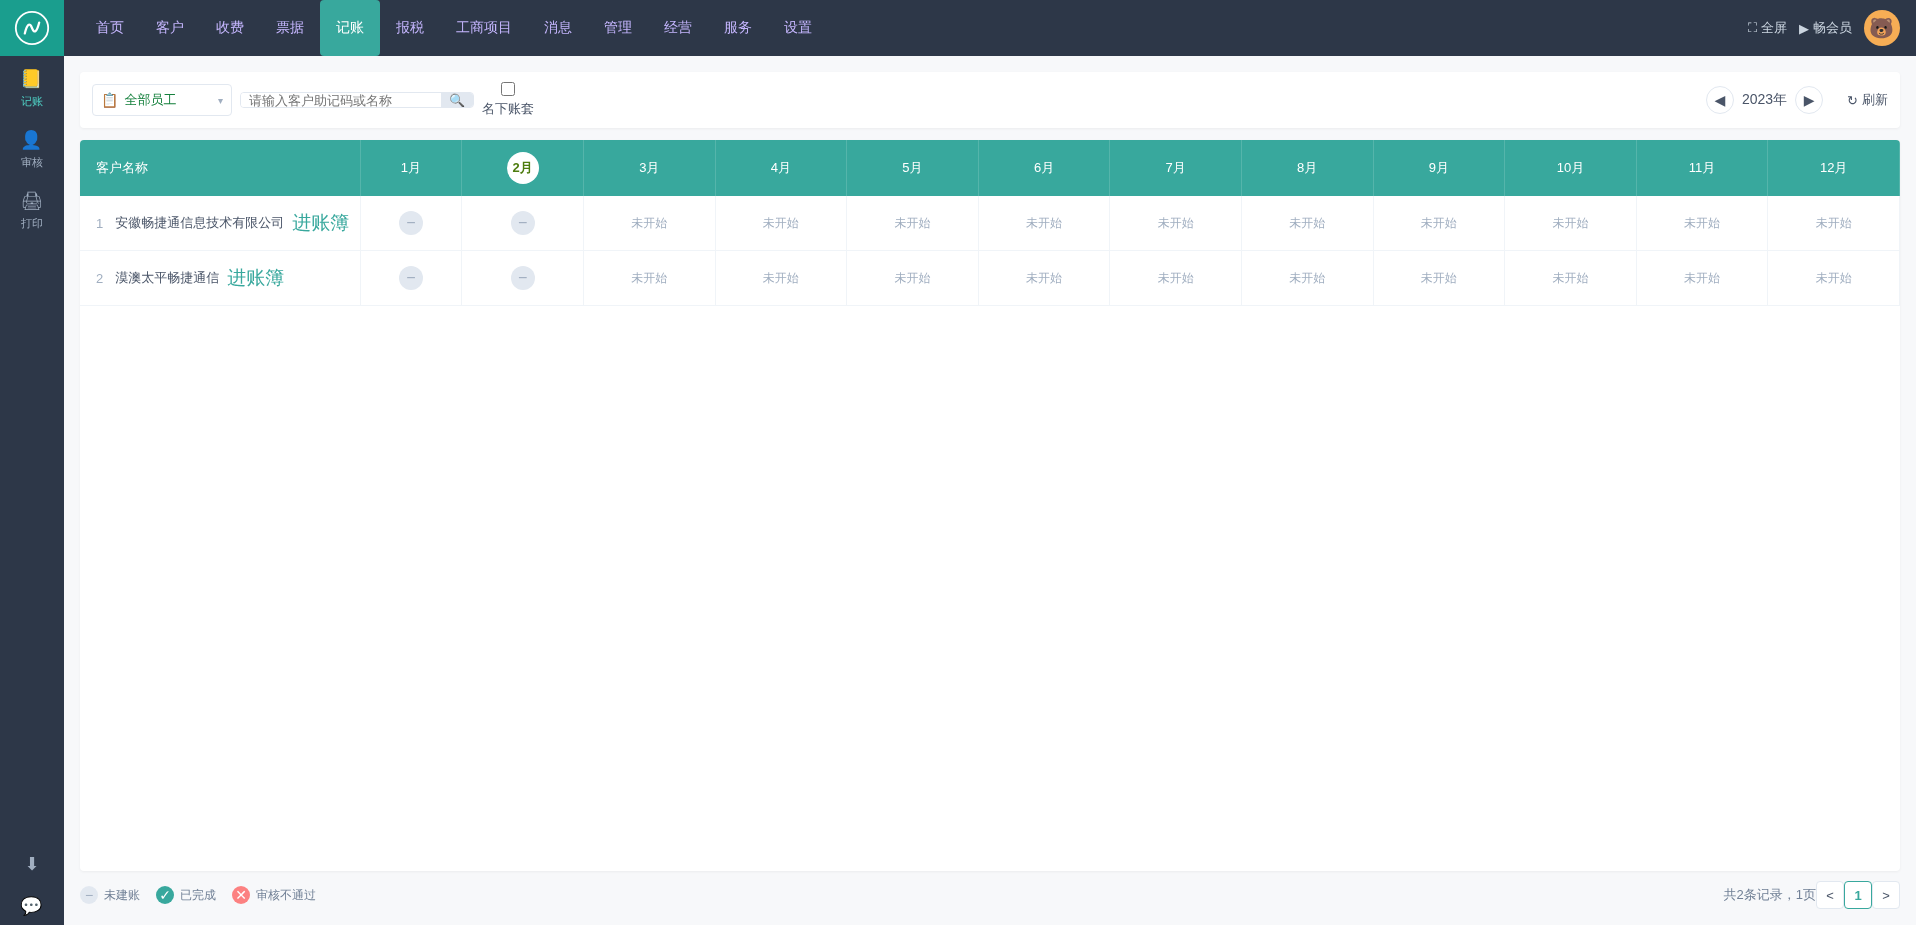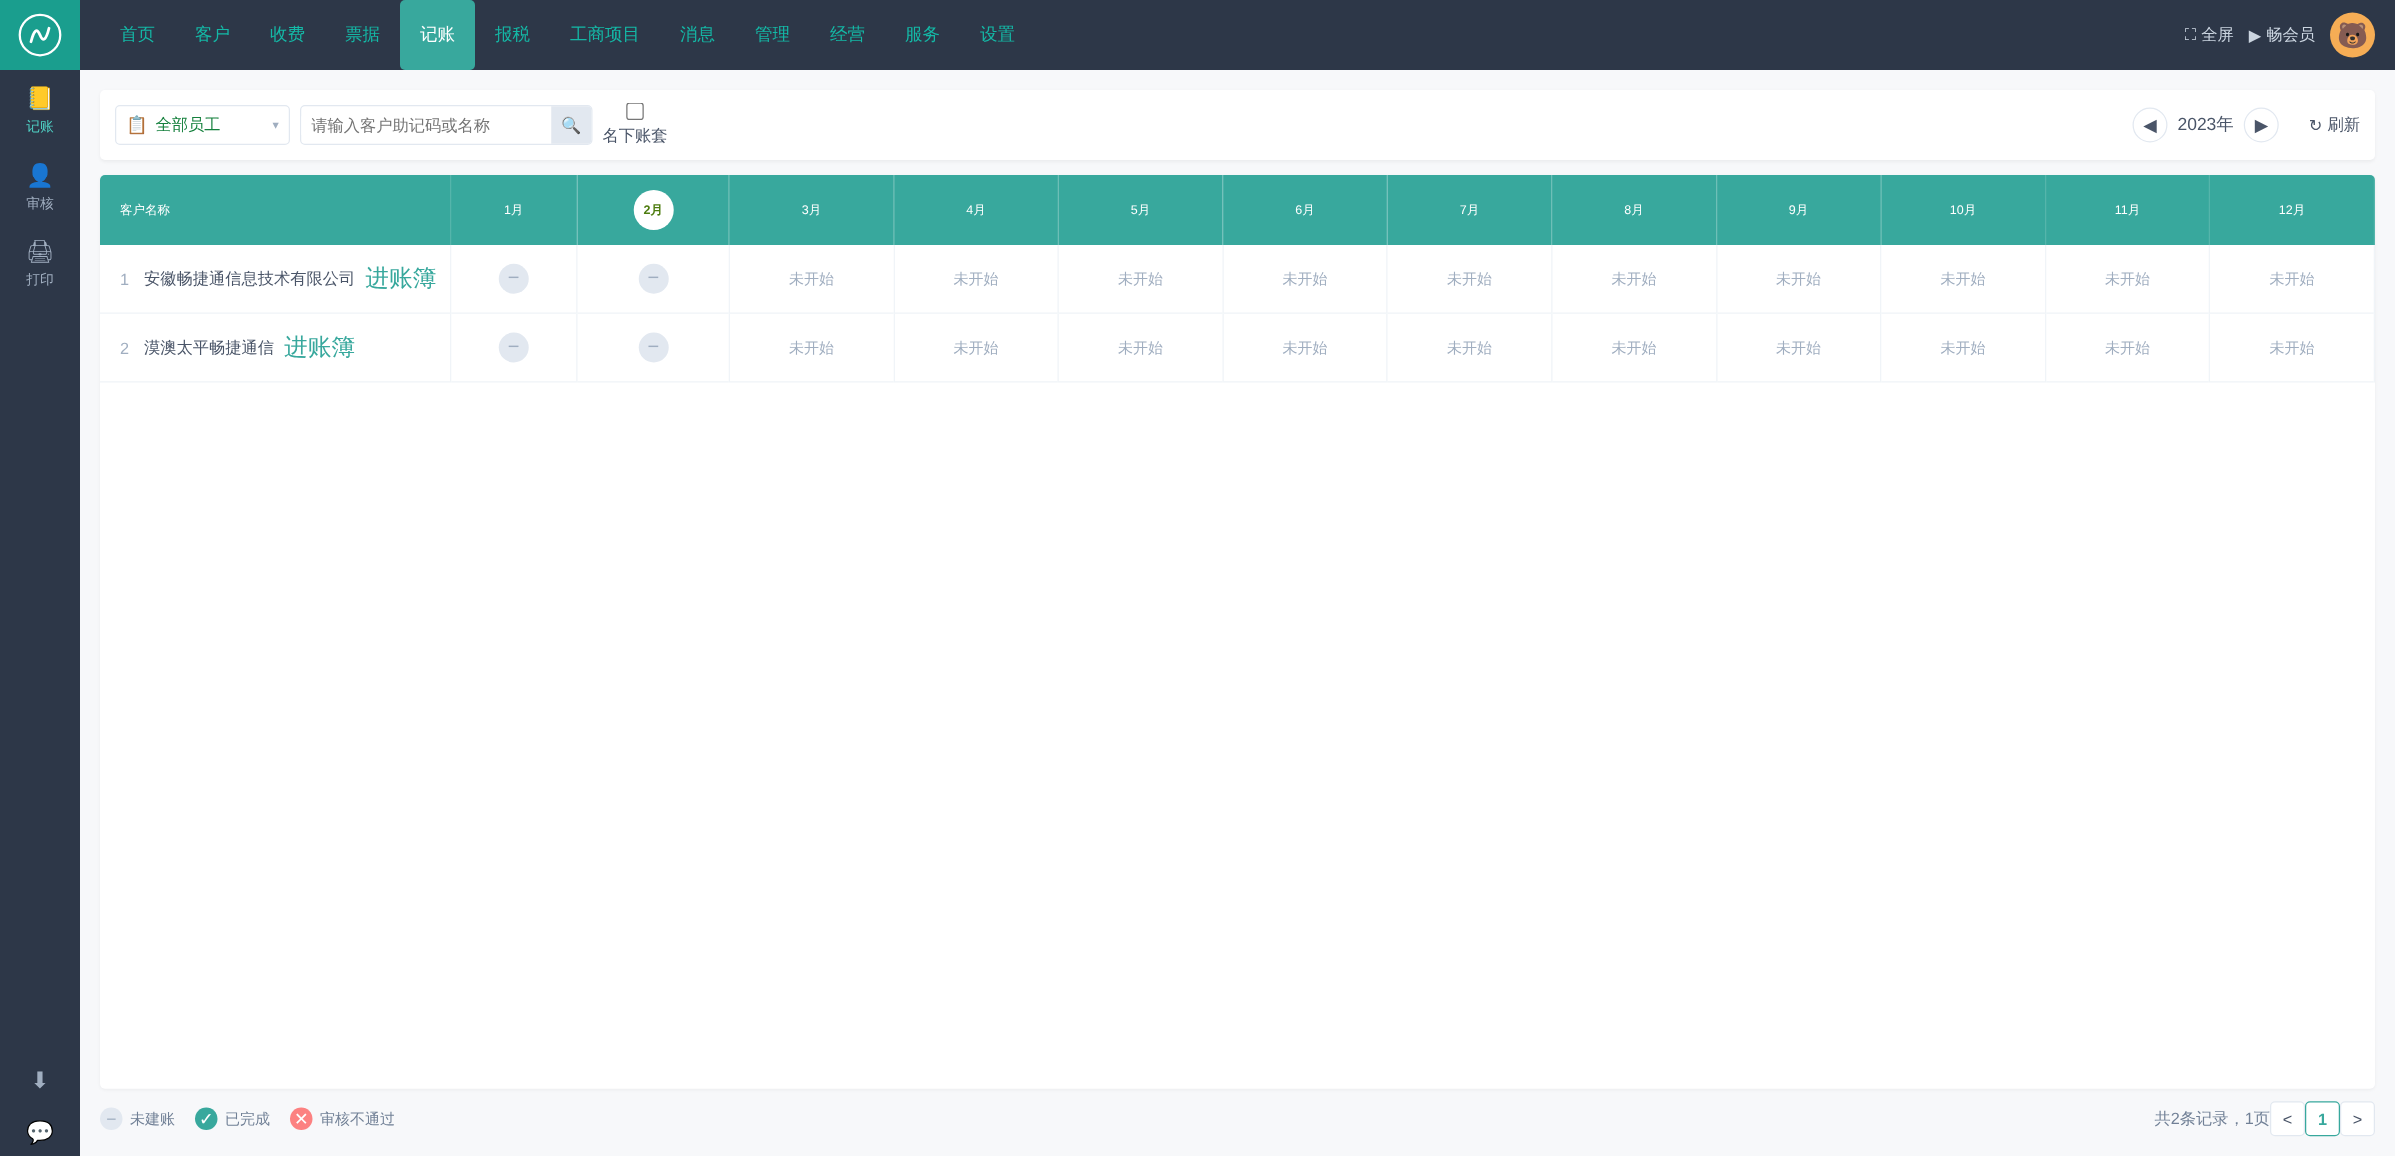--- a/index.html
+++ b/index.html
@@ -57,21 +57,21 @@
       align-items: center;
       padding: 0 16px;
       gap: 0;
       flex-shrink: 0;
     }
     .topnav-item {
       padding: 0 16px;
       height: 56px;
       display: flex;
       align-items: center;
-      color: #14b8a6;
+      color: #c4b5fd;
       cursor: pointer;
       font-size: 14px;
       white-space: nowrap;
     }
     .topnav-item.active {
       background: #38a89d;
       color: #fff;
       border-radius: 4px;
     }
     .topnav-right {
@@ -135,21 +135,21 @@
       min-width: 140px;
     }
     .employee-select-icon { color: #f6ad55; font-size: 14px; }
     .employee-select-text { color: #15803d; font-size: 13px; flex: 1; }
     .employee-select-arrow { color: #a0aec0; font-size: 10px; }
     .search-input-wrap {
       display: flex;
       align-items: center;
       border: 1px solid #e2e8f0;
       border-radius: 4px;
-      height: 32px;
+      height: 16px;
       background: #fff;
       overflow: hidden;
     }
     .search-input {
       border: none;
       outline: none;
       padding: 0 8px;
       font-size: 13px;
       color: #4a5568;
       width: 200px;
@@ -217,21 +217,21 @@
       min-width: 1200px;
     }
     thead tr {
       background: #38a89d;
       color: #fff;
     }
     thead th {
       padding: 12px 8px;
       text-align: center;
       font-weight: 500;
-      font-size: 10px;
+      font-size: 13px;
       white-space: nowrap;
       border-right: 1px solid rgba(255,255,255,0.15);
       margin-left: 33px;
     }
     thead th:first-child {
       text-align: left;
       padding-left: 16px;
       width: 280px;
     }
     .month-circle {

